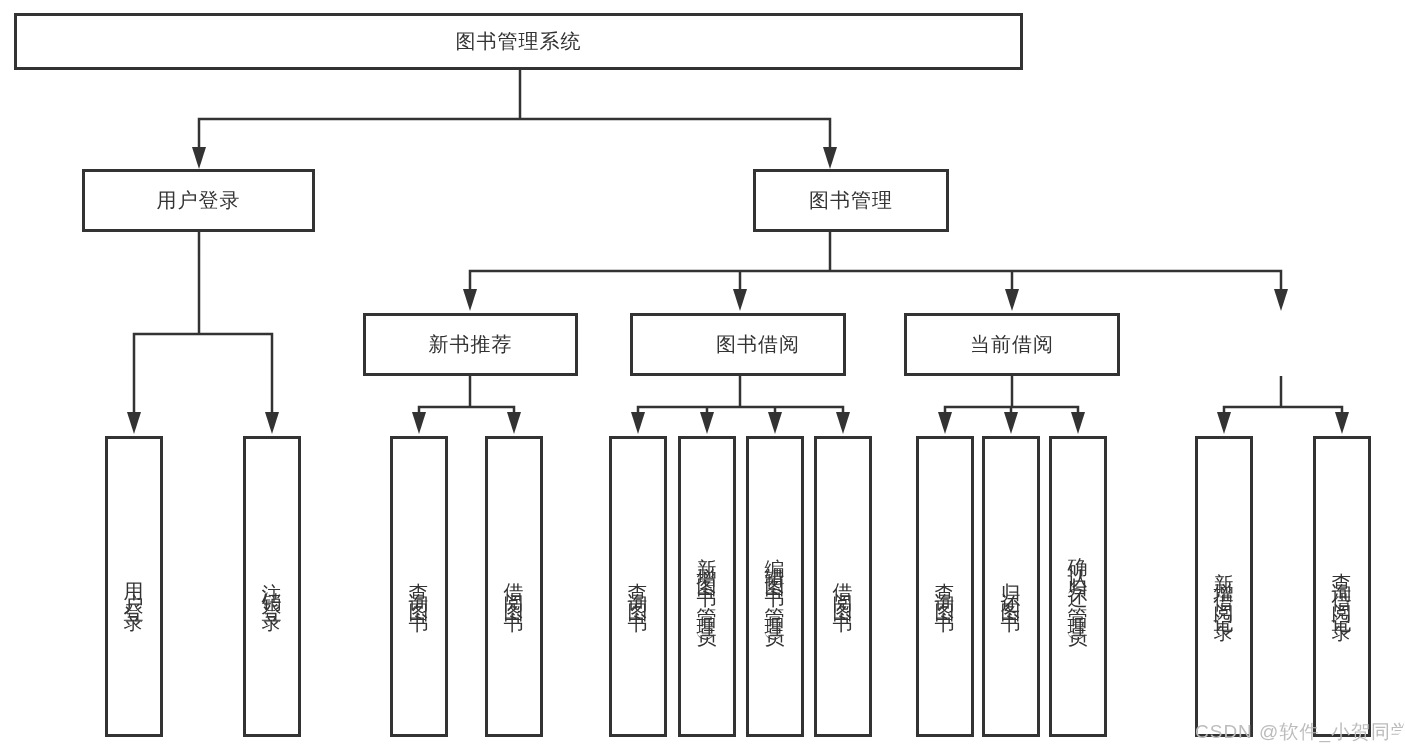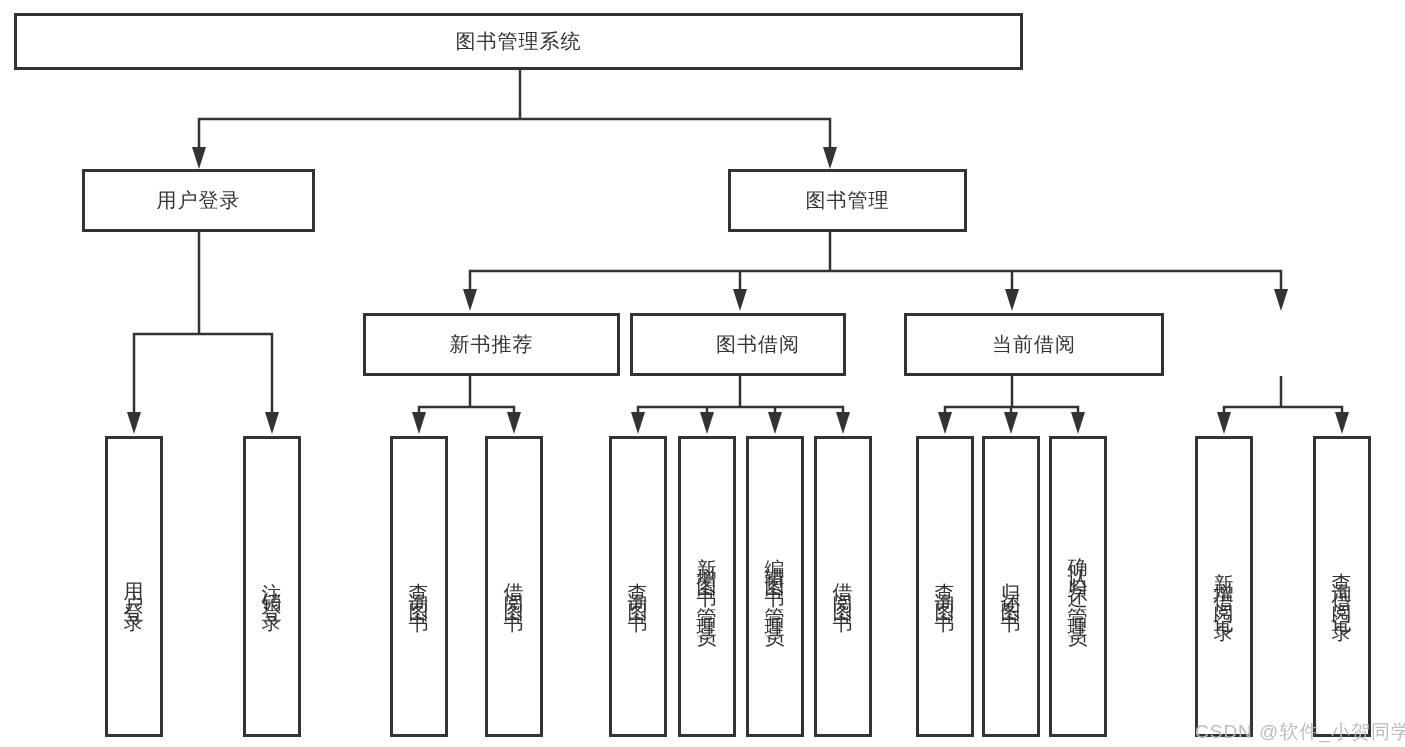--- a/index.html
+++ b/index.html
@@ -4,39 +4,40 @@
 <style>
   html, body { margin: 0; padding: 0; background: #ffffff; }
   .canvas {
     position: relative;
     width: 1405px;
     height: 747px;
     background: #ffffff;
     font-family: "Liberation Sans", sans-serif;
     color: #333333;
     overflow: hidden;
+    border-radius: 31px;
   }
   svg.wires { position: absolute; left: 0; top: 0; width: 1405px; height: 747px; }
   svg.wires path { stroke: #333333; stroke-width: 2.5; fill: none; }
   svg.wires polygon { fill: #333333; stroke: none; }
 
   .box {
     position: absolute;
     box-sizing: border-box;
     border: 3px solid #333333;
     background: #ffffff;
     display: flex;
     align-items: center;
     justify-content: center;
     font-size: 20px;
     letter-spacing: 1px;
   }
   .root  { left: 14px;  top: 13px;  width: 1009px; height: 57px; }
   .lvl2a { left: 82px;  top: 169px; width: 233px;  height: 63px; }
-  .lvl2b { left: 728px; top: 169px; width: 239px;  height: 63px; }
+  .lvl2b { left: 753px; top: 169px; width: 196px;  height: 63px; }
   .lvl3  { top: 313px; height: 63px; }
 
   .leaf {
     position: absolute;
     top: 436px;
     width: 58px;
     height: 301px;
     box-sizing: border-box;
     border: 3px solid #333333;
     background: #ffffff;
@@ -114,23 +115,23 @@
     <path d="M1224 414 V407 H1342 V414"></path>
     <polygon points="1217,412 1231,412 1224,434"></polygon>
     <polygon points="1335,412 1349,412 1342,434"></polygon>
   </svg>
 
   <div class="box root">图书管理系统</div>
 
   <div class="box lvl2a">用户登录</div>
   <div class="box lvl2b">图书管理</div>
 
-  <div class="box lvl3" style="left:363px;width:257px;">新书推荐</div>
+  <div class="box lvl3" style="left:363px;width:215px;">新书推荐</div>
   <div class="box lvl3" style="left:630px;width:216px;padding-left:40px;">图书借阅</div>
-  <div class="box lvl3" style="left:904px;width:260px;">当前借阅</div>
+  <div class="box lvl3" style="left:904px;width:216px;">当前借阅</div>
 
   <div class="leaf" style="left:105px;">
     <span class="vtext">用户登录</span>
   </div>
   <div class="leaf" style="left:243px;">
     <span class="vtext">注销登录</span>
   </div>
   <div class="leaf" style="left:390px;">
     <span class="vtext">查询图书</span>
   </div>

